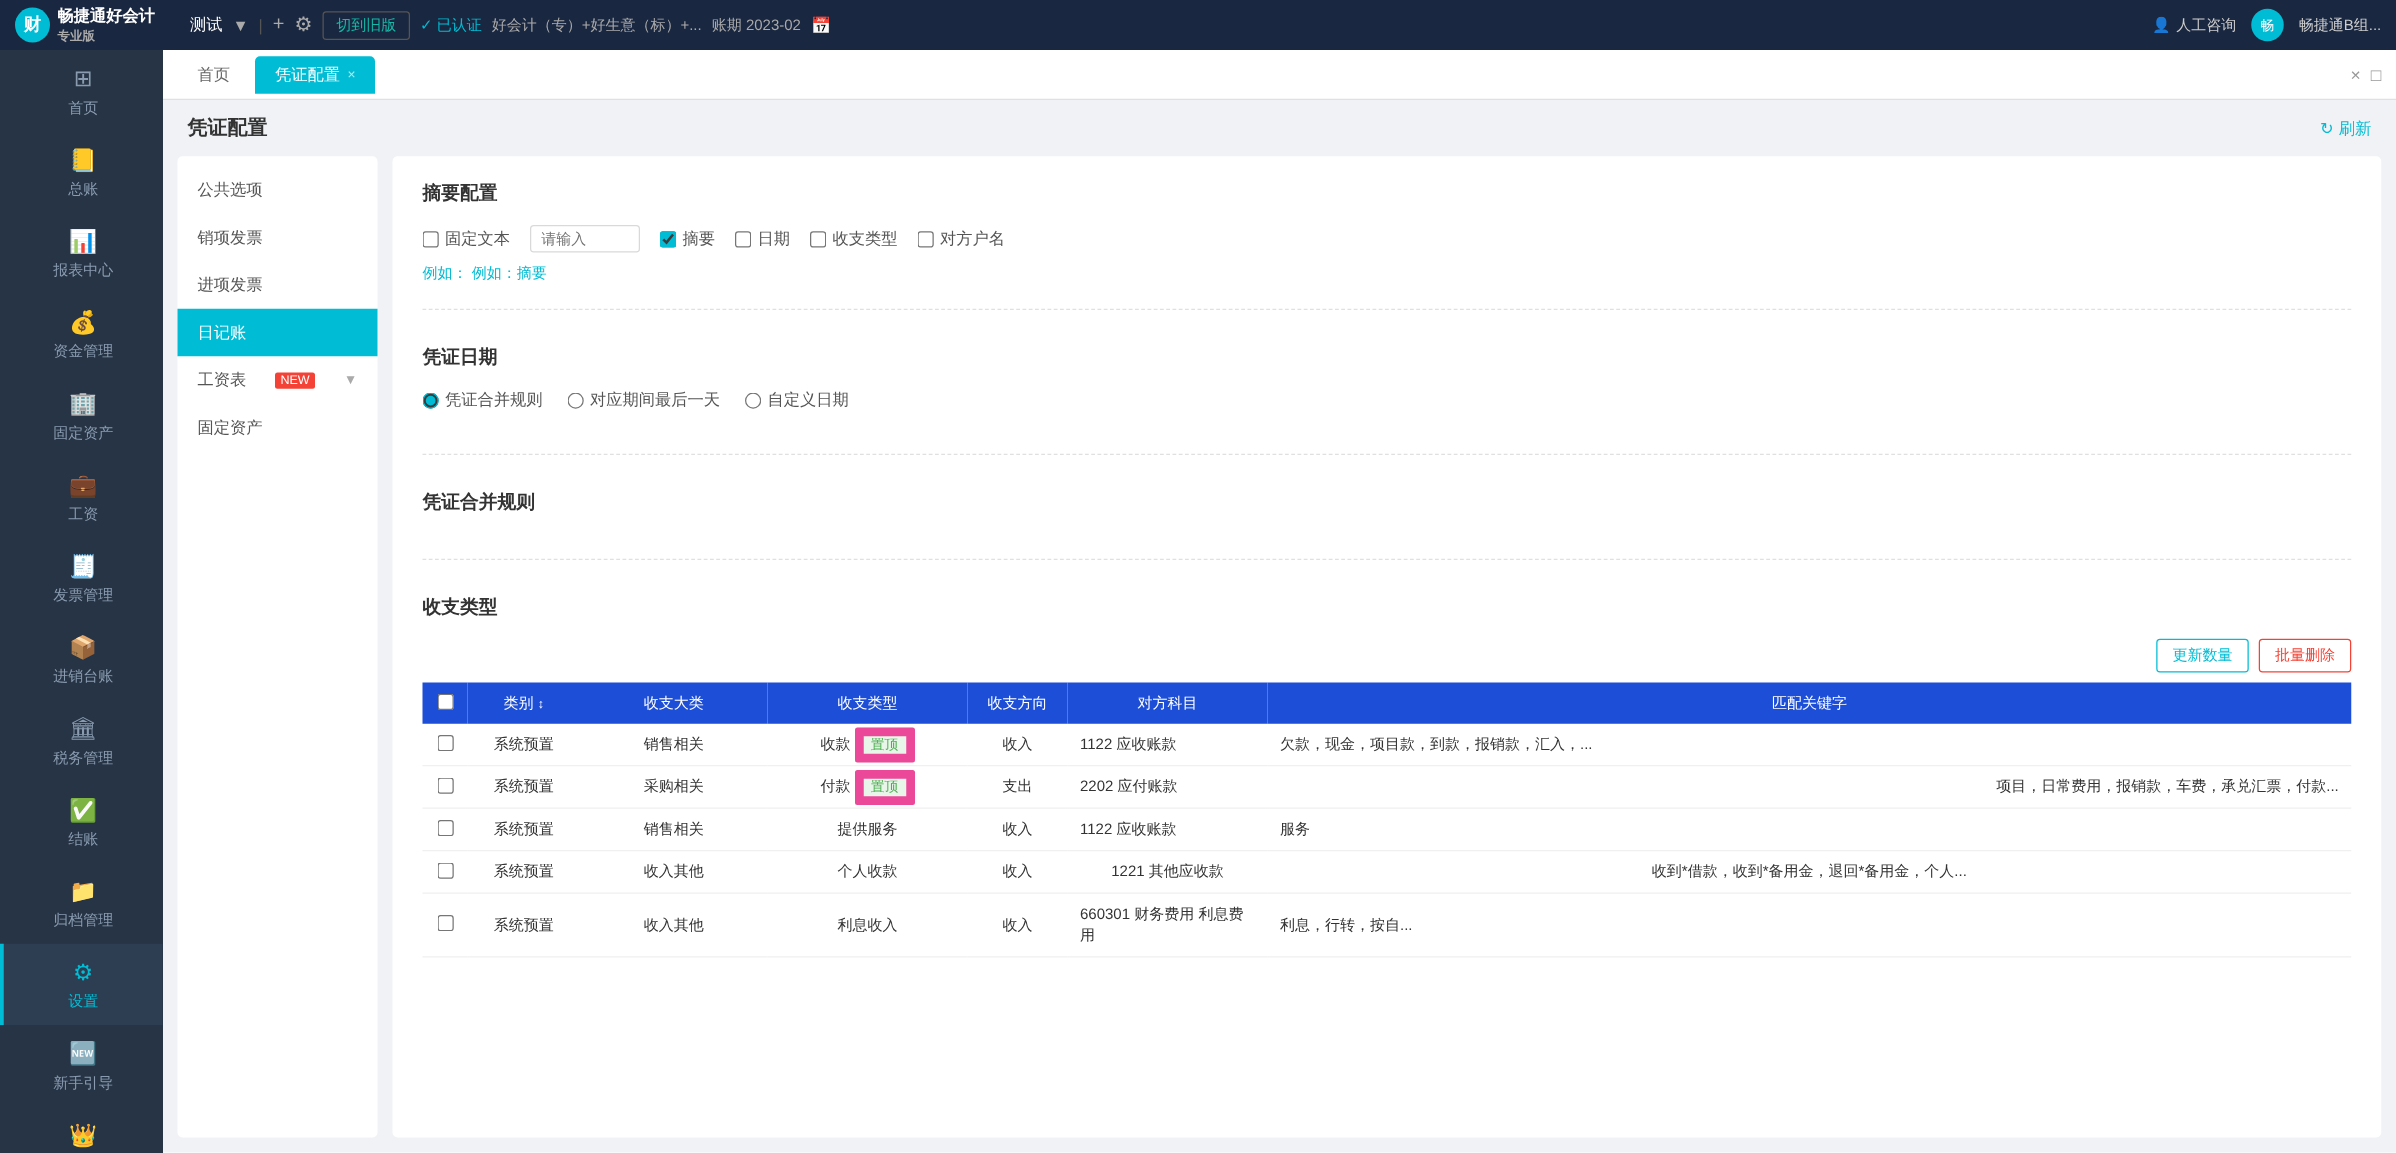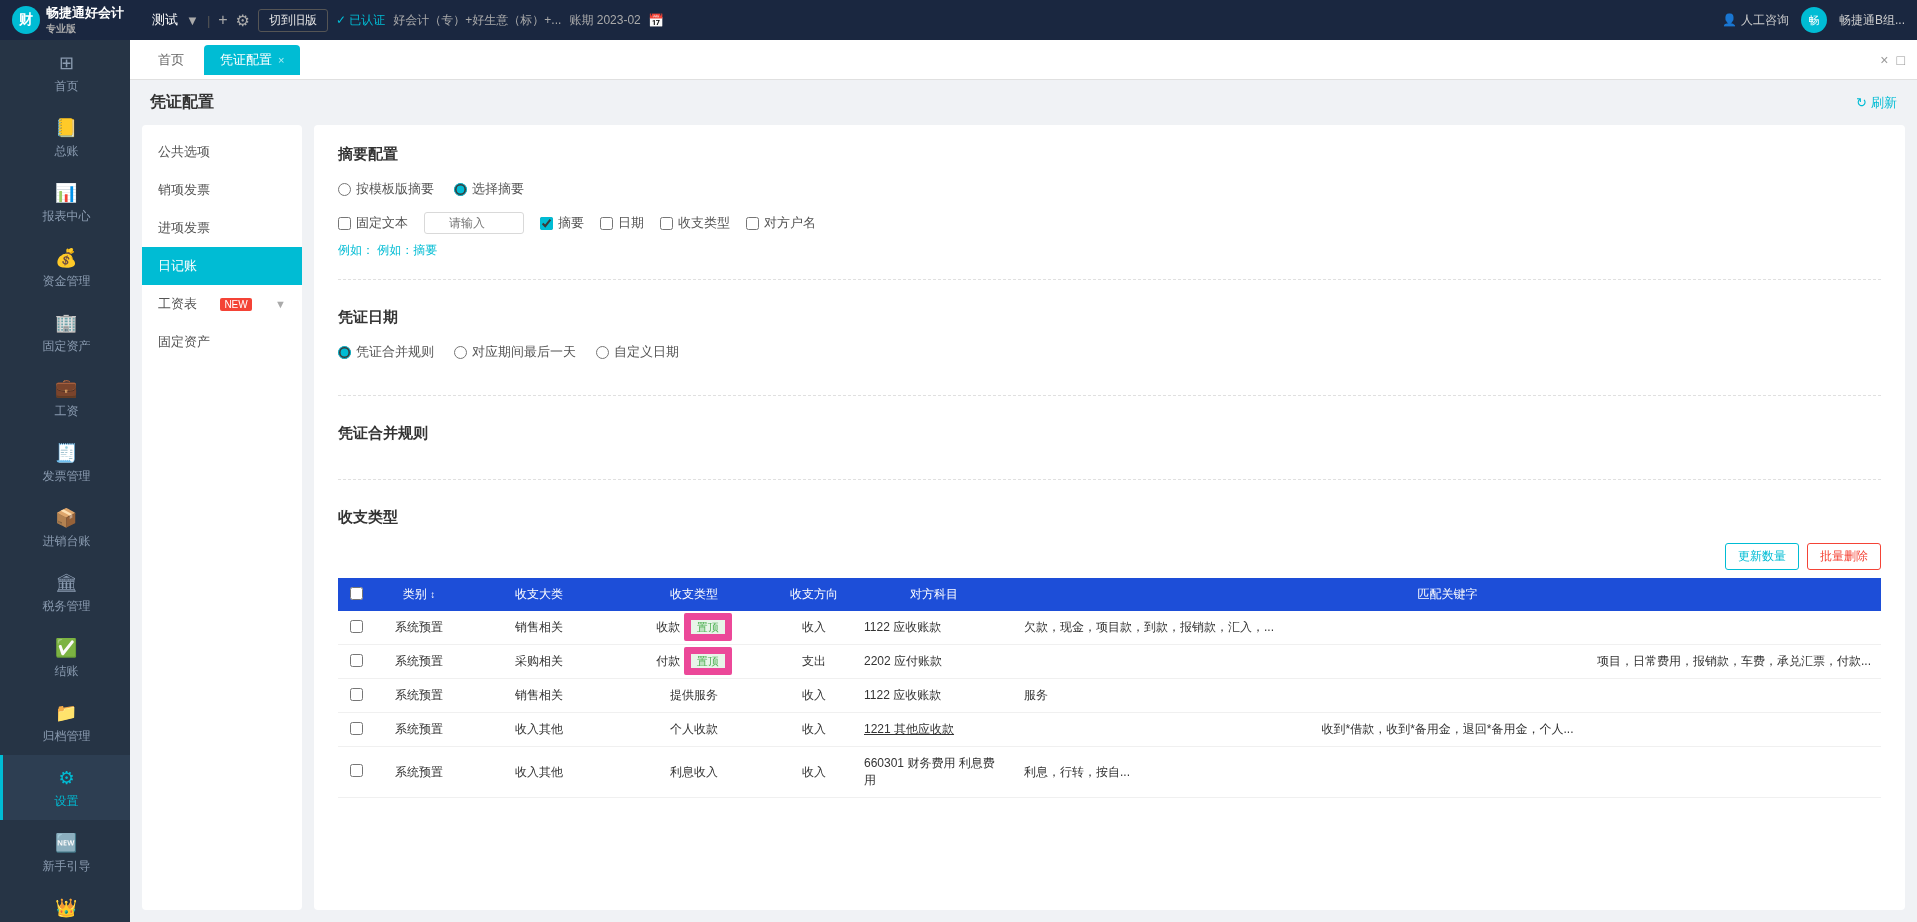--- a/index.html
+++ b/index.html
@@ -5,21 +5,21 @@
     * { box-sizing: border-box; margin: 0; padding: 0; }
     body { font-family: 'Microsoft YaHei', Arial, sans-serif; font-size: 13px; background: #f0f2f5; color: #333; display: flex; flex-direction: column; height: 922px; overflow: hidden; }
 
     
     .top-bar { height: 40px; background: #1a2740; display: flex; align-items: center; padding: 0 12px; gap: 10px; flex-shrink: 0; }
     .top-bar-logo { display: flex; align-items: center; gap: 6px; color: #fff; font-size: 13px; font-weight: bold; width: 130px; }
     .top-bar-logo .logo-icon { width: 28px; height: 28px; background: #00bcd4; border-radius: 50%; display: flex; align-items: center; justify-content: center; color: #fff; font-size: 14px; }
     .top-bar-center { flex: 1; display: flex; align-items: center; gap: 8px; }
     .top-bar-title { color: #fff; font-size: 13px; }
     .top-bar-dropdown { color: #aaa; cursor: pointer; }
-    .top-bar-btn { background: none; border: 1px solid #555; color: #e5e5e5; padding: 2px 10px; border-radius: 3px; cursor: pointer; font-size: 12px; }
+    .top-bar-btn { background: none; border: 1px solid #555; color: #14b8a6; padding: 2px 10px; border-radius: 3px; cursor: pointer; font-size: 12px; }
     .tag-certified { color: #00bcd4; font-size: 12px; }
     .tag-text { color: #aaa; font-size: 12px; }
     .top-bar-period { color: #aaa; font-size: 12px; text-align: center; }
     .top-bar-right { display: flex; align-items: center; gap: 12px; color: #ccc; font-size: 12px; }
     .top-bar-right .user-service { display: flex; align-items: center; gap: 4px; cursor: pointer; }
     .avatar { width: 26px; height: 26px; background: #00bcd4; border-radius: 50%; display: flex; align-items: center; justify-content: center; color: #fff; font-size: 11px; }
 
     
     .main-layout { display: flex; flex: 1; overflow: hidden; }
 
@@ -64,21 +64,21 @@
 
     
     .radio-group { display: flex; align-items: center; gap: 20px; margin-bottom: 14px; }
     .radio-label { display: flex; align-items: center; gap: 5px; cursor: pointer; font-size: 13px; color: #555; }
     .radio-label input[type="radio"] { accent-color: #00bcd4; }
 
     
     .checkbox-row { display: flex; align-items: center; gap: 16px; flex-wrap: wrap; }
     .checkbox-label { display: flex; align-items: center; gap: 5px; cursor: pointer; font-size: 13px; color: #555; }
     .checkbox-label input[type="checkbox"] { accent-color: #00bcd4; }
-    .text-input { border: 1px solid #d9d9d9; padding: 3px 24px; border-radius: 3px; font-size: 12px; color: #999; width: 100px; }
+    .text-input { border: 1px solid #d9d9d9; padding: 3px 8px; border-radius: 3px; font-size: 12px; color: #999; width: 88px; }
     .example-text { margin-top: 8px; color: #00bcd4; font-size: 12px; }
 
     
     .table-header-row { display: flex; justify-content: flex-end; gap: 8px; margin-bottom: 8px; }
     .tbl-btn { padding: 4px 12px; border-radius: 3px; font-size: 12px; cursor: pointer; border: 1px solid; }
     .tbl-btn-update { background: #fff; border-color: #00bcd4; color: #00bcd4; }
     .tbl-btn-delete { background: #fff; border-color: #f44336; color: #f44336; }
 
     
     .data-table { width: 100%; border-collapse: collapse; font-size: 12px; }
@@ -235,30 +235,20 @@
         </div>
         <div class="left-nav-item">
           <span>固定资产</span>
         </div>
       </div>
 
       <div class="right-content scrollbar-thin">
 
         <div class="section">
           <div class="section-title">摘要配置</div>
-          <div class="radio-group">
-            <label class="radio-label">
-              <input type="radio" name="summary-type" style="">
-              <span>按模板版摘要</span>
-            </label>
-            <label class="radio-label">
-              <input type="radio" name="summary-type" checked="" style="">
-              <span>选择摘要</span>
-            </label>
-          </div>
           <div class="checkbox-row">
             <label class="checkbox-label">
               <input type="checkbox" style="">
               <span>固定文本</span>
             </label>
             <input type="text" class="text-input" placeholder="请输入" style="">
             <label class="checkbox-label">
               <input type="checkbox" checked="" style="">
               <span>摘要</span>
             </label>
@@ -374,21 +364,21 @@
     </tr>
                 <tr>
       <td><input type="checkbox" style=""></td>
       <td>系统预置</td>
       <td>收入其他</td>
       <td>
         个人收款
         
       </td>
       <td>收入</td>
-      <td style="text-align:left;text-decoration:underline;">1221 其他应收款</td>
+      <td style="text-align:center;">1221 其他应收款</td>
       <td style="text-align:center;max-width:200px;overflow:hidden;text-overflow:ellipsis;white-space:nowrap;">收到*借款，收到*备用金，退回*备用金，个人...</td>
     </tr>
                 <tr>
       <td><input type="checkbox" style=""></td>
       <td>系统预置</td>
       <td>收入其他</td>
       <td>
         利息收入
         
       </td>

